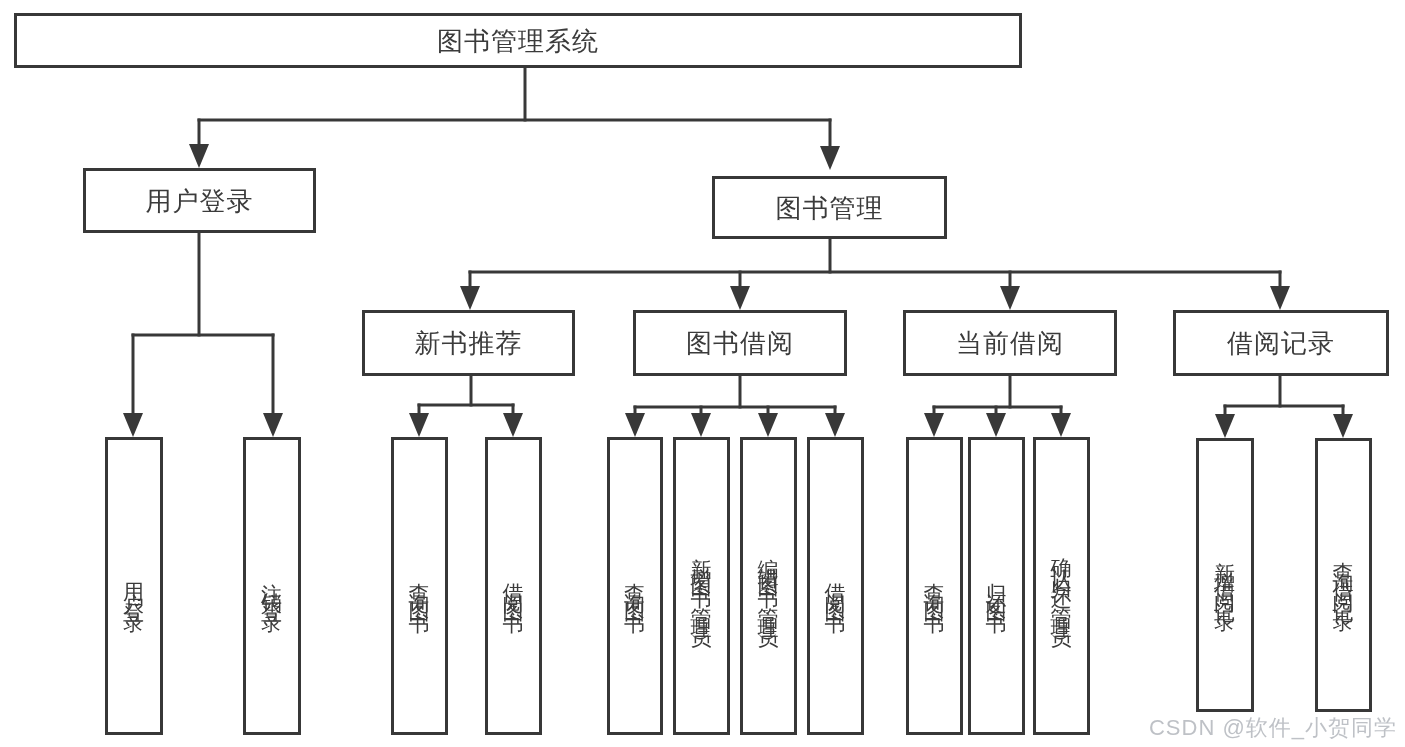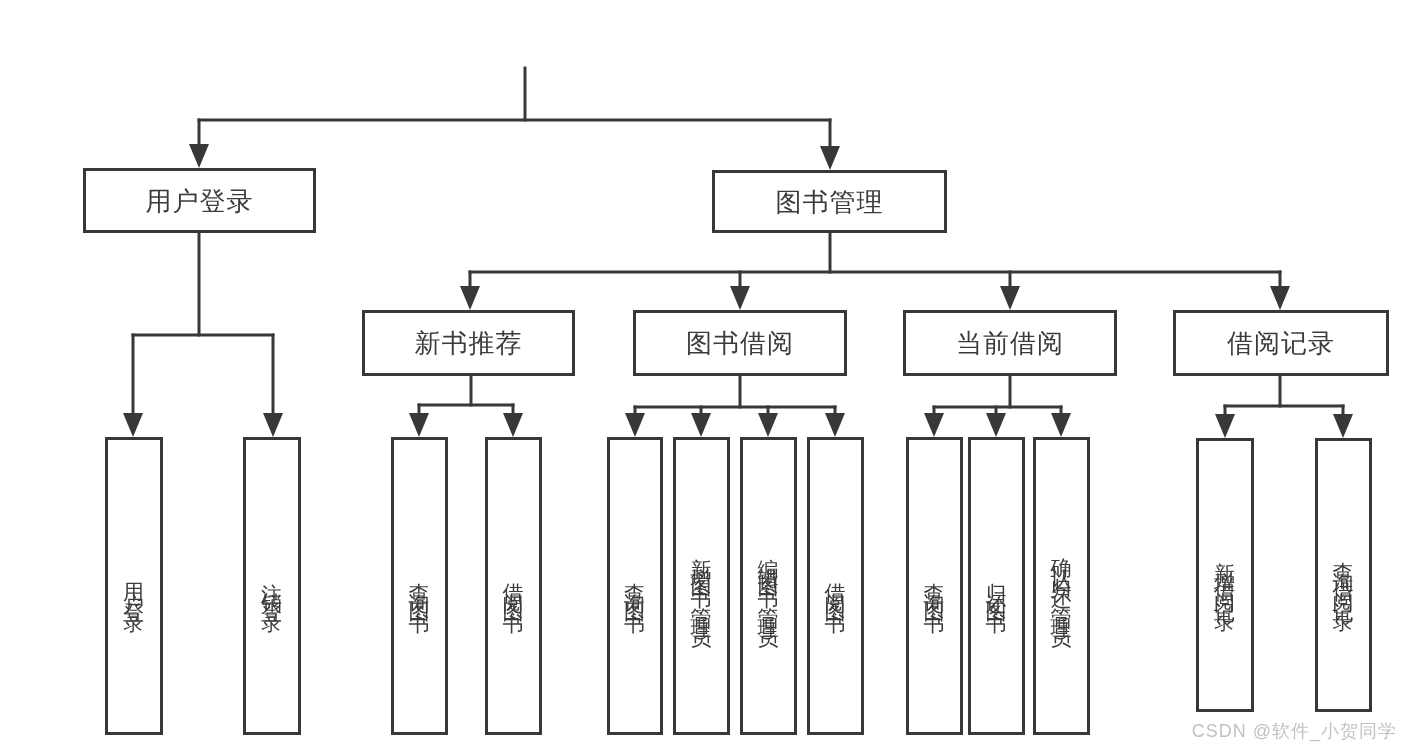--- a/index.html
+++ b/index.html
@@ -4,21 +4,21 @@
 <style>
   html,body{margin:0;padding:0;background:#ffffff;}
   body{font-family:"Liberation Sans","DejaVu Sans",sans-serif;}
   #canvas{position:relative;width:1405px;height:747px;background:#ffffff;overflow:hidden;}
   #connectors{position:absolute;left:0;top:0;z-index:1;}
   .node{position:absolute;box-sizing:border-box;background:#ffffff;border:3px solid #383838;
         display:flex;align-items:center;justify-content:center;z-index:2;}
   .node .hlabel{font-size:26px;color:#3b3b3b;letter-spacing:1px;white-space:nowrap;line-height:1;}
   .node .vlabel{writing-mode:vertical-rl;text-orientation:mixed;font-size:21px;color:#3b3b3b;
         letter-spacing:10px;line-height:1;white-space:nowrap;}
-  #watermark{position:absolute;right:8px;bottom:4px;z-index:3;font-size:18px;
+  #watermark{position:absolute;right:8px;bottom:4px;z-index:3;font-size:22px;
         color:rgba(184,188,193,0.92);letter-spacing:1px;white-space:nowrap;}
 </style>
 </head>
 <body>
 
 <div id="canvas">
 
   <svg id="connectors" width="1405" height="747" viewBox="0 0 1405 747">
       <path d="M525 68 V120" stroke="#383838" stroke-width="3" fill="none" stroke-linecap="square"></path>
       <path d="M199 120 H830" stroke="#383838" stroke-width="3" fill="none" stroke-linecap="square"></path>
@@ -67,25 +67,28 @@
       <path d="M1061 407 V417" stroke="#383838" stroke-width="3" fill="none" stroke-linecap="square"></path>
       <polygon points="1051,413 1071,413 1061,437" fill="#383838"></polygon>
       <path d="M1280 376 V406" stroke="#383838" stroke-width="3" fill="none" stroke-linecap="square"></path>
       <path d="M1225 406 H1343" stroke="#383838" stroke-width="3" fill="none" stroke-linecap="square"></path>
       <path d="M1225 406 V418" stroke="#383838" stroke-width="3" fill="none" stroke-linecap="square"></path>
       <polygon points="1215,414 1235,414 1225,438" fill="#383838"></polygon>
       <path d="M1343 406 V418" stroke="#383838" stroke-width="3" fill="none" stroke-linecap="square"></path>
       <polygon points="1333,414 1353,414 1343,438" fill="#383838"></polygon>
     </svg>
 
+  <div class="node" style="left:14px;top:13px;width:1008px;height:55px">
+    <span class="hlabel">图书管理系统</span>
+  </div>
 
   <div class="node" style="left:83px;top:168px;width:233px;height:65px">
     <span class="hlabel">用户登录</span>
   </div>
-  <div class="node" style="left:712px;top:170px;width:235px;height:63px">
+  <div class="node" style="left:712px;top:176px;width:235px;height:63px">
     <span class="hlabel">图书管理</span>
   </div>
 
   <div class="node" style="left:362px;top:310px;width:213px;height:66px">
     <span class="hlabel">新书推荐</span>
   </div>
   <div class="node" style="left:903px;top:310px;width:214px;height:66px">
     <span class="hlabel">当前借阅</span>
   </div>
   <div class="node" style="left:633px;top:310px;width:214px;height:66px">

